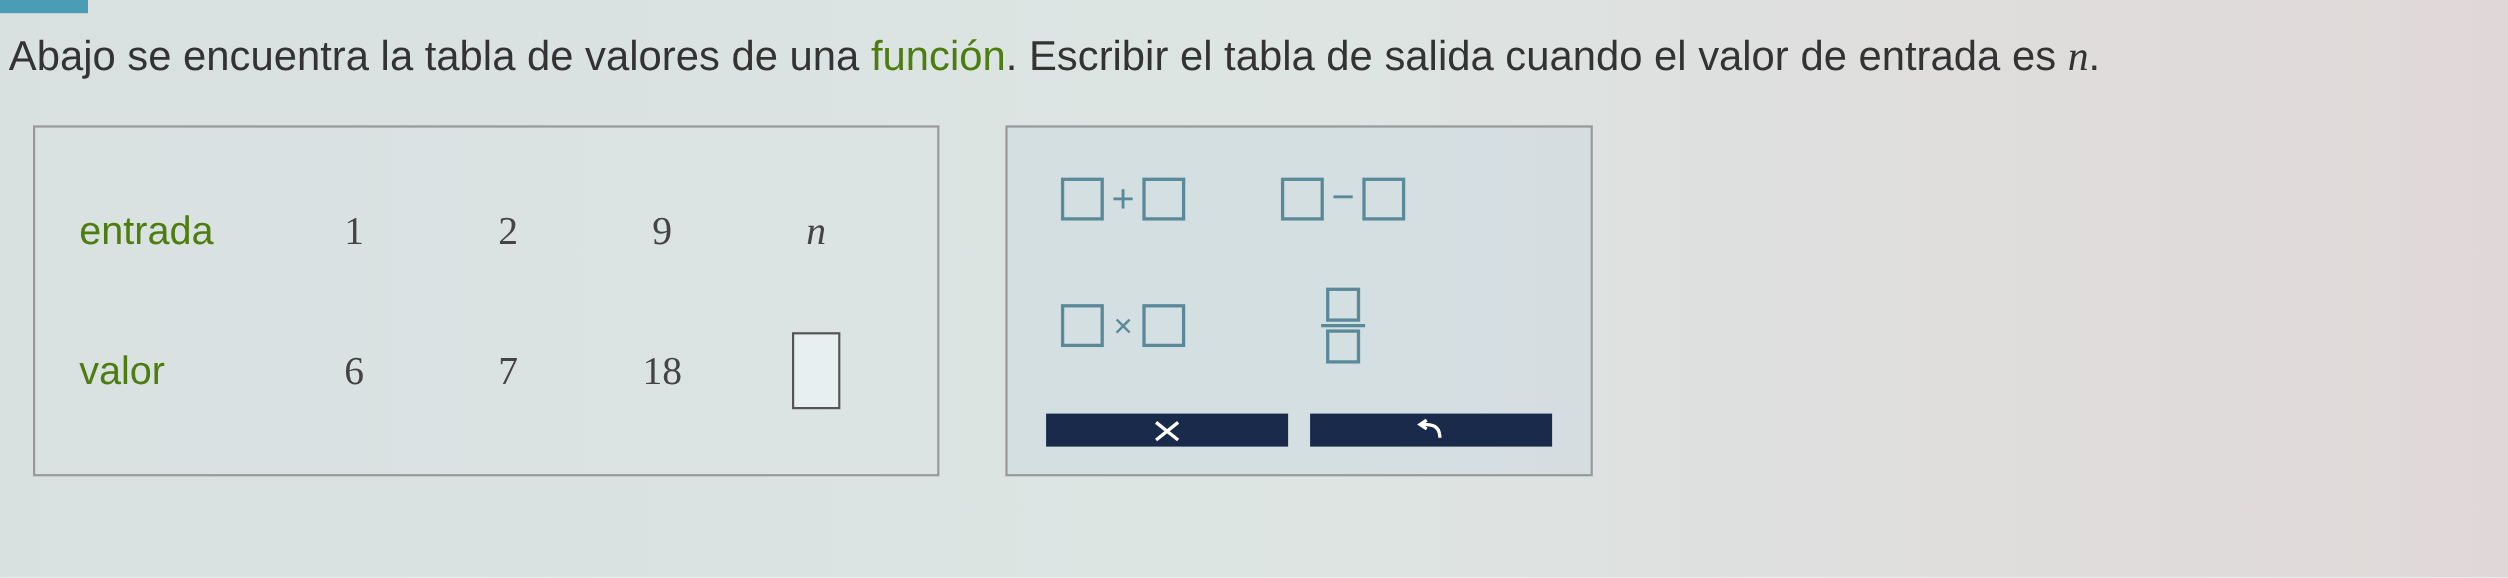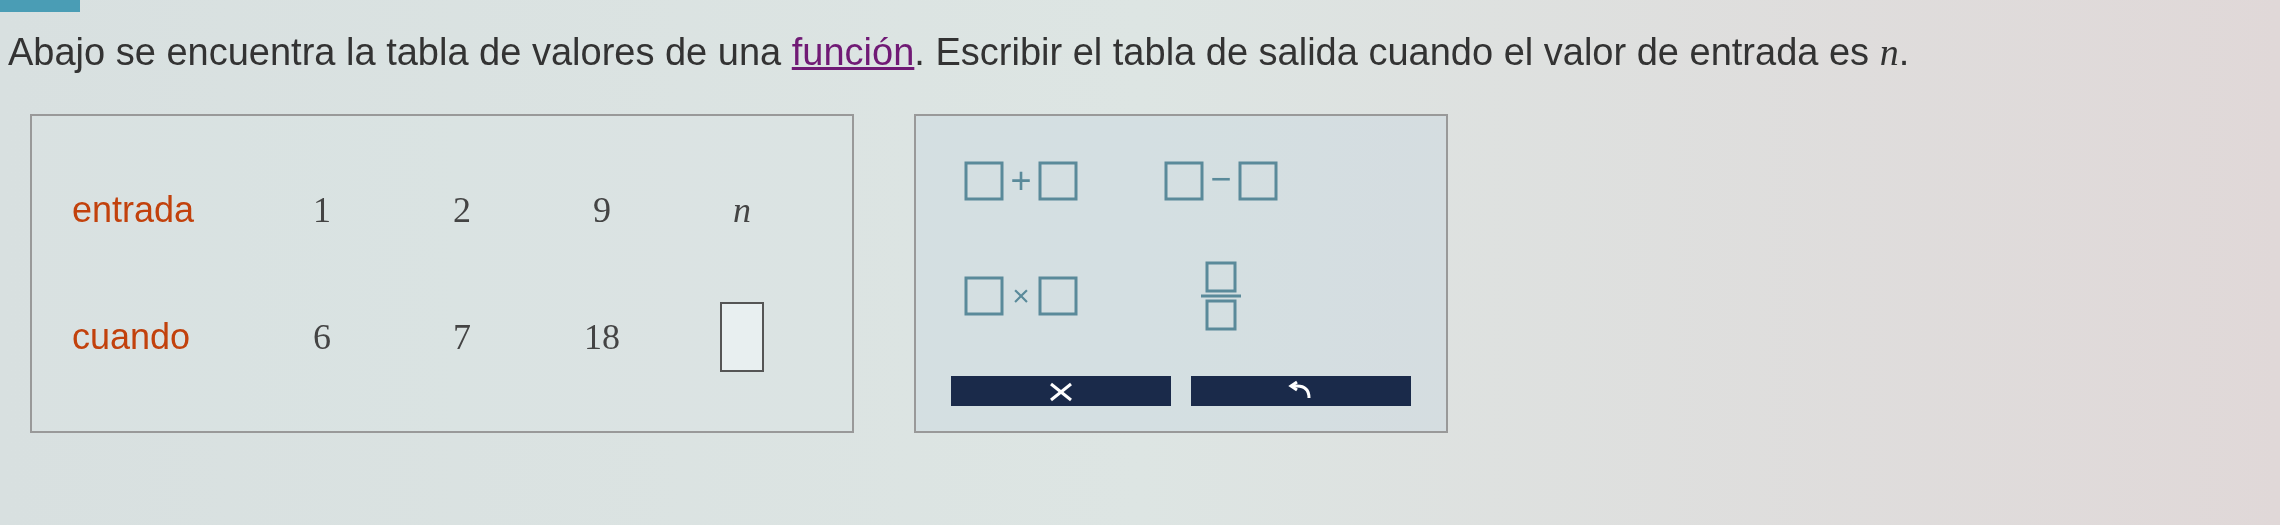--- a/index.html
+++ b/index.html
@@ -20,22 +20,21 @@
       height: 12px;
       width: 80px;
       margin-bottom: 18px;
     }
     .instruction {
       font-size: 38px;
       color: #333;
       padding: 0 8px 40px 8px;
     }
     .instruction .link {
-      text-decoration: underline;
-      color: #701a75;
+      color: #4d7c0f;
     }
     .instruction .var {
       font-style: italic;
       font-family: Georgia, serif;
     }
     .content-row {
       display: flex;
       gap: 60px;
       padding-left: 30px;
     }
@@ -55,21 +54,21 @@
       width: 140px;
       height: 120px;
       font-size: 36px;
       color: #444;
       font-family: Georgia, serif;
     }
     .table-cell.label {
       text-align: left;
       width: 180px;
       font-family: Arial, sans-serif;
-      color: #c2410c;
+      color: #4d7c0f;
     }
     .table-cell .var {
       font-style: italic;
     }
     .input-box {
       display: inline-block;
       width: 44px;
       height: 70px;
       border: 2px solid #555;
       background: #e8eff0;
@@ -135,21 +134,21 @@
 <div class="content-row">
   <div class="table-box">
     <div class="table-row">
       <div class="table-cell label">entrada</div>
       <div class="table-cell">1</div>
       <div class="table-cell">2</div>
       <div class="table-cell">9</div>
       <div class="table-cell"><span class="var">n</span></div>
     </div>
     <div class="table-row">
-      <div class="table-cell label">cuando</div>
+      <div class="table-cell label">valor</div>
       <div class="table-cell">6</div>
       <div class="table-cell">7</div>
       <div class="table-cell">18</div>
       <div class="table-cell">
         <span class="input-box"></span>
       </div>
     </div>
   </div>
 
   <div class="toolbox">

